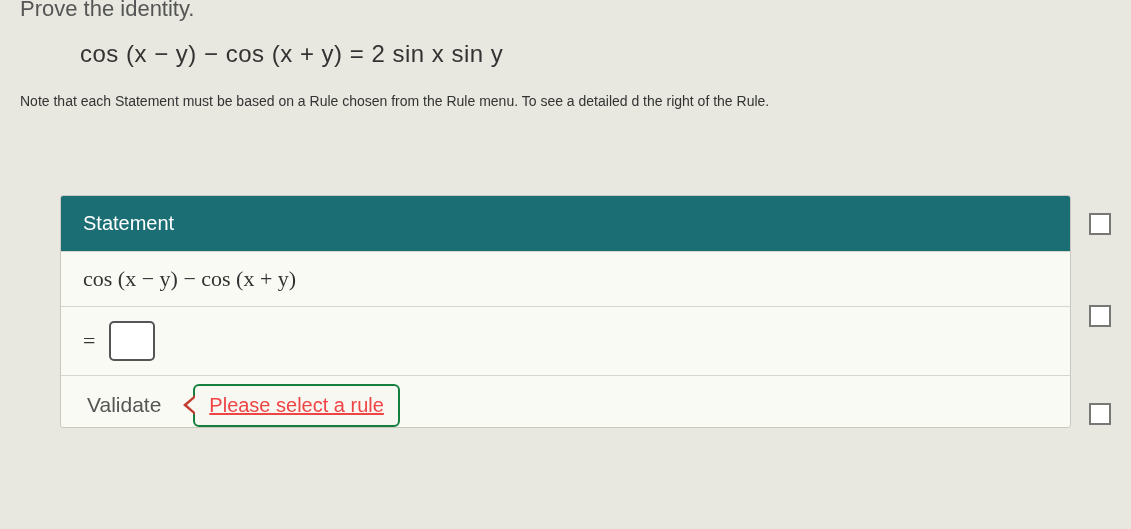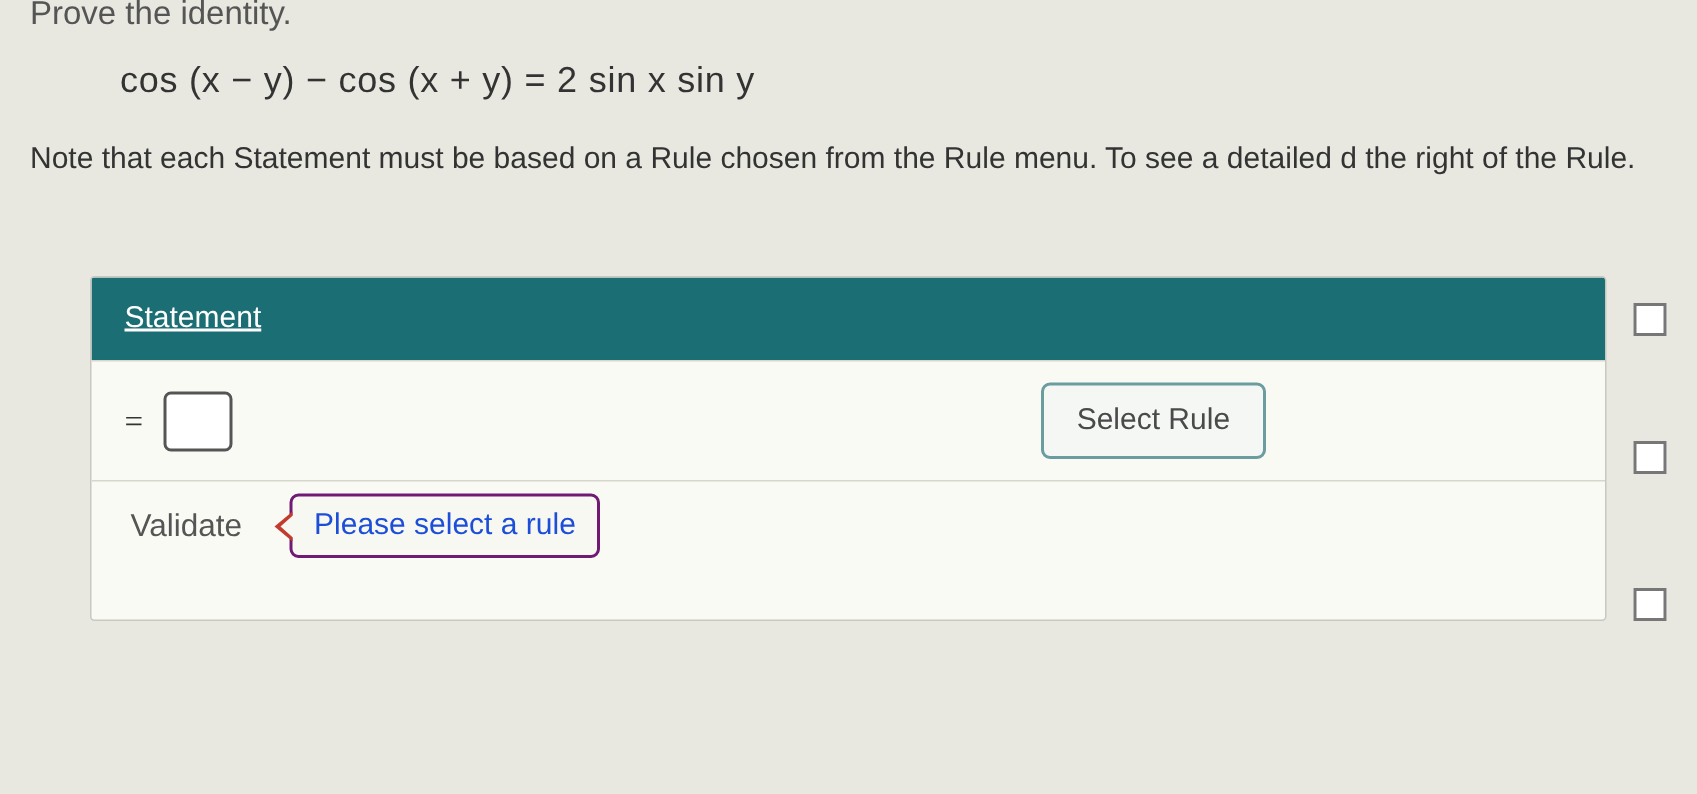--- a/index.html
+++ b/index.html
@@ -21,43 +21,42 @@
     margin-top: -4px;
   }
   .identity-eq {
     font-size: 24px;
     font-family: Liberation Sans, sans-serif;
     margin-left: 60px;
     margin-bottom: 24px;
     letter-spacing: 0.5px;
   }
   .note-line {
-    font-size: 20px;
+    font-size: 14px;
     line-height: 1.4;
     color: #333;
-    margin-bottom: 64px;
+    margin-bottom: 83px;
   }
   .table-wrap {
     display: flex;
     gap: 18px;
     padding-left: 40px;
   }
   .proof-table {
     flex: 1;
     background: #fafaf5;
     border: 1px solid #c8c8c0;
     border-radius: 3px;
     overflow: hidden;
   }
   .thead {
     display: flex;
     background: #1b6e74;
     color: #fff;
     font-size: 20px;
-    text-decoration: underline;
   }
   .th {
     padding: 16px 22px;
   }
   .th-statement { flex: 1.6; }
   .th-rule { flex: 1; }
   .trow {
     display: flex;
     border-top: 1px solid #d6d6cc;
     align-items: center;
@@ -106,27 +105,28 @@
     gap: 10px;
   }
   .validate-btn {
     font-size: 21px;
     color: #555;
     padding: 8px 4px;
     cursor: pointer;
   }
   .error-bubble {
     position: relative;
-    border: 2px solid #701a75;
+    border: 2px solid #15803d;
     border-radius: 6px;
     padding: 8px 14px;
     font-size: 20px;
-    color: #1d4ed8;
+    color: #ef4444;
     background: #f8f8f2;
     margin-left: 18px;
+    text-decoration: underline;
   }
   .error-bubble::before {
     content: "";
     position: absolute;
     left: -12px;
     top: 50%;
     transform: translateY(-50%);
     border-top: 10px solid transparent;
     border-bottom: 10px solid transparent;
     border-right: 12px solid #c23b2f;
@@ -166,28 +166,29 @@
   <div class="identity-eq">cos (x − y) − cos (x + y) = 2 sin x  sin y</div>
   <div class="note-line">Note that each Statement must be based on a Rule chosen from the Rule menu. To see a detailed d
 the right of the Rule.</div>
 
   <div class="table-wrap">
     <div class="proof-table">
       <div class="thead">
         <div class="th th-statement">Statement</div>
       </div>
 
+      <div class="trow">
+        <div class="td-statement">cos (x − y) − cos (x + y)</div>
+        <div class="td-rule"></div>
+      </div>
 
       <div class="trow">
         <div class="td-statement">
           <span class="eq-prefix">=</span>
           <span class="input-box"></span>
-        </div>
-        <div class="td-rule">
-          <span class="select-rule-btn">Select Rule</span>
         </div>
       </div>
 
       <div class="validate-row">
         <span class="validate-btn">Validate</span>
         <span class="error-bubble">Please select a rule</span>
       </div>
     </div>
 
     <div class="side-boxes">

